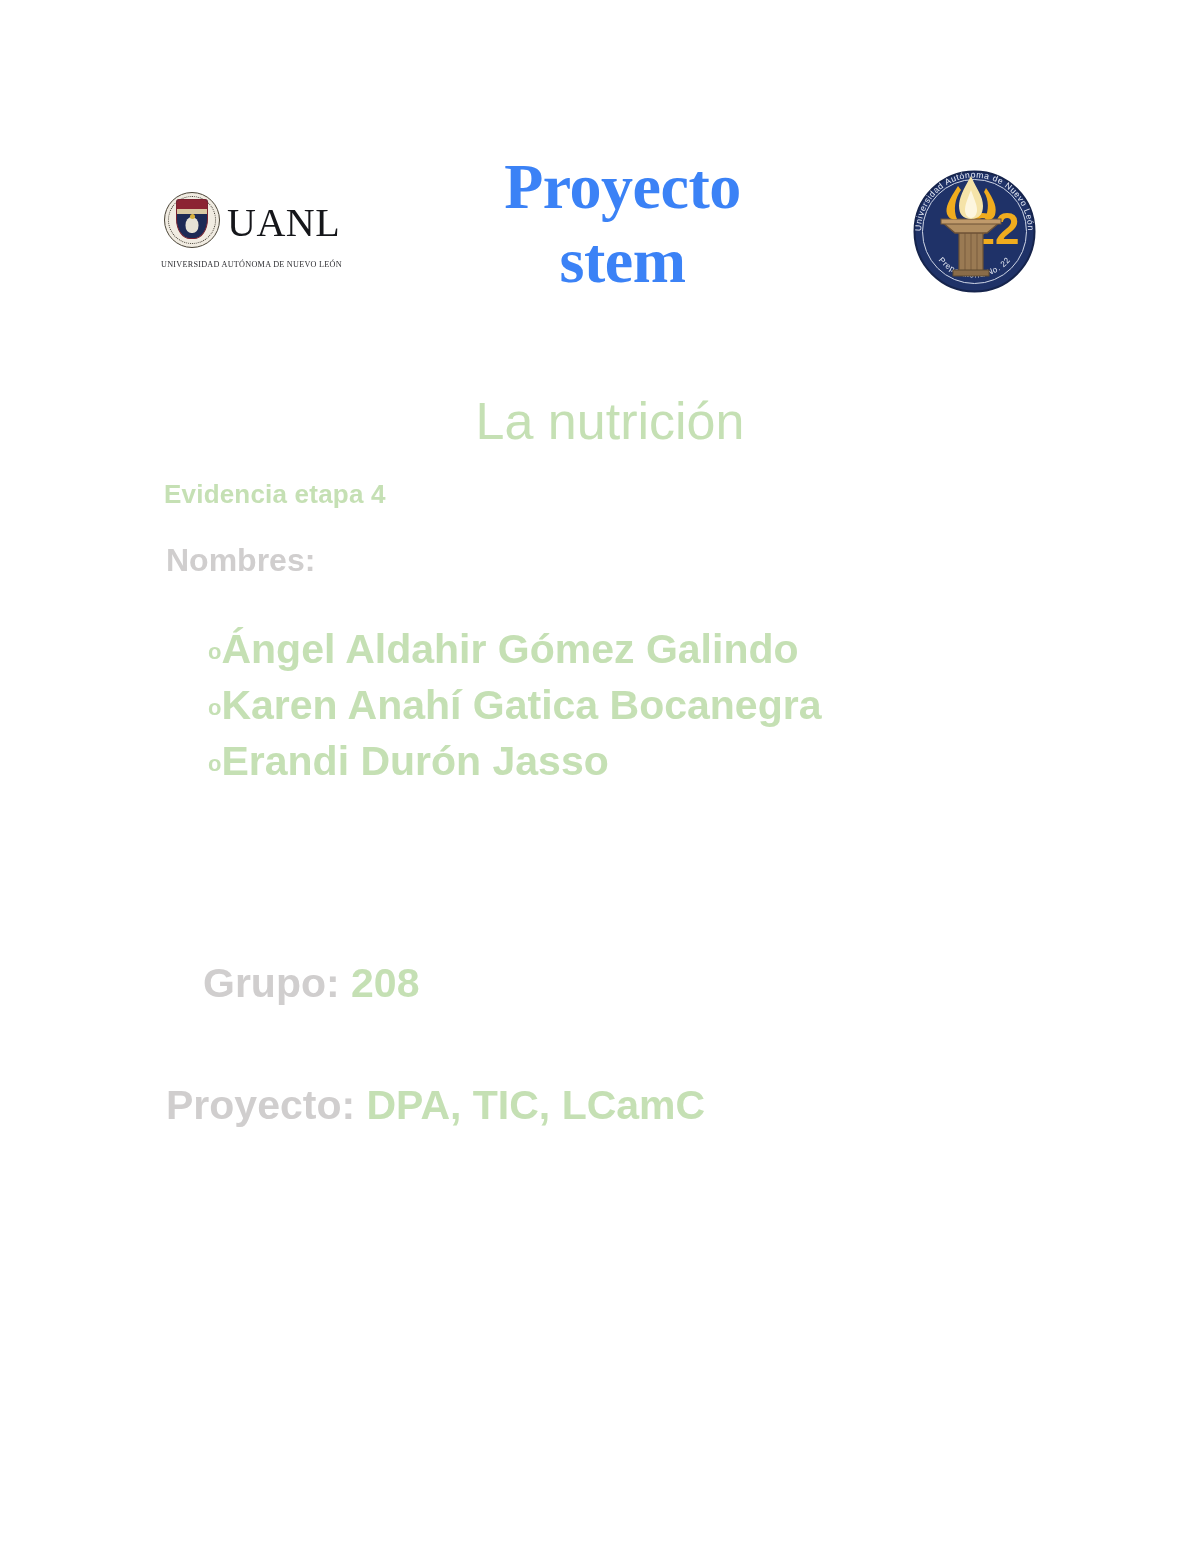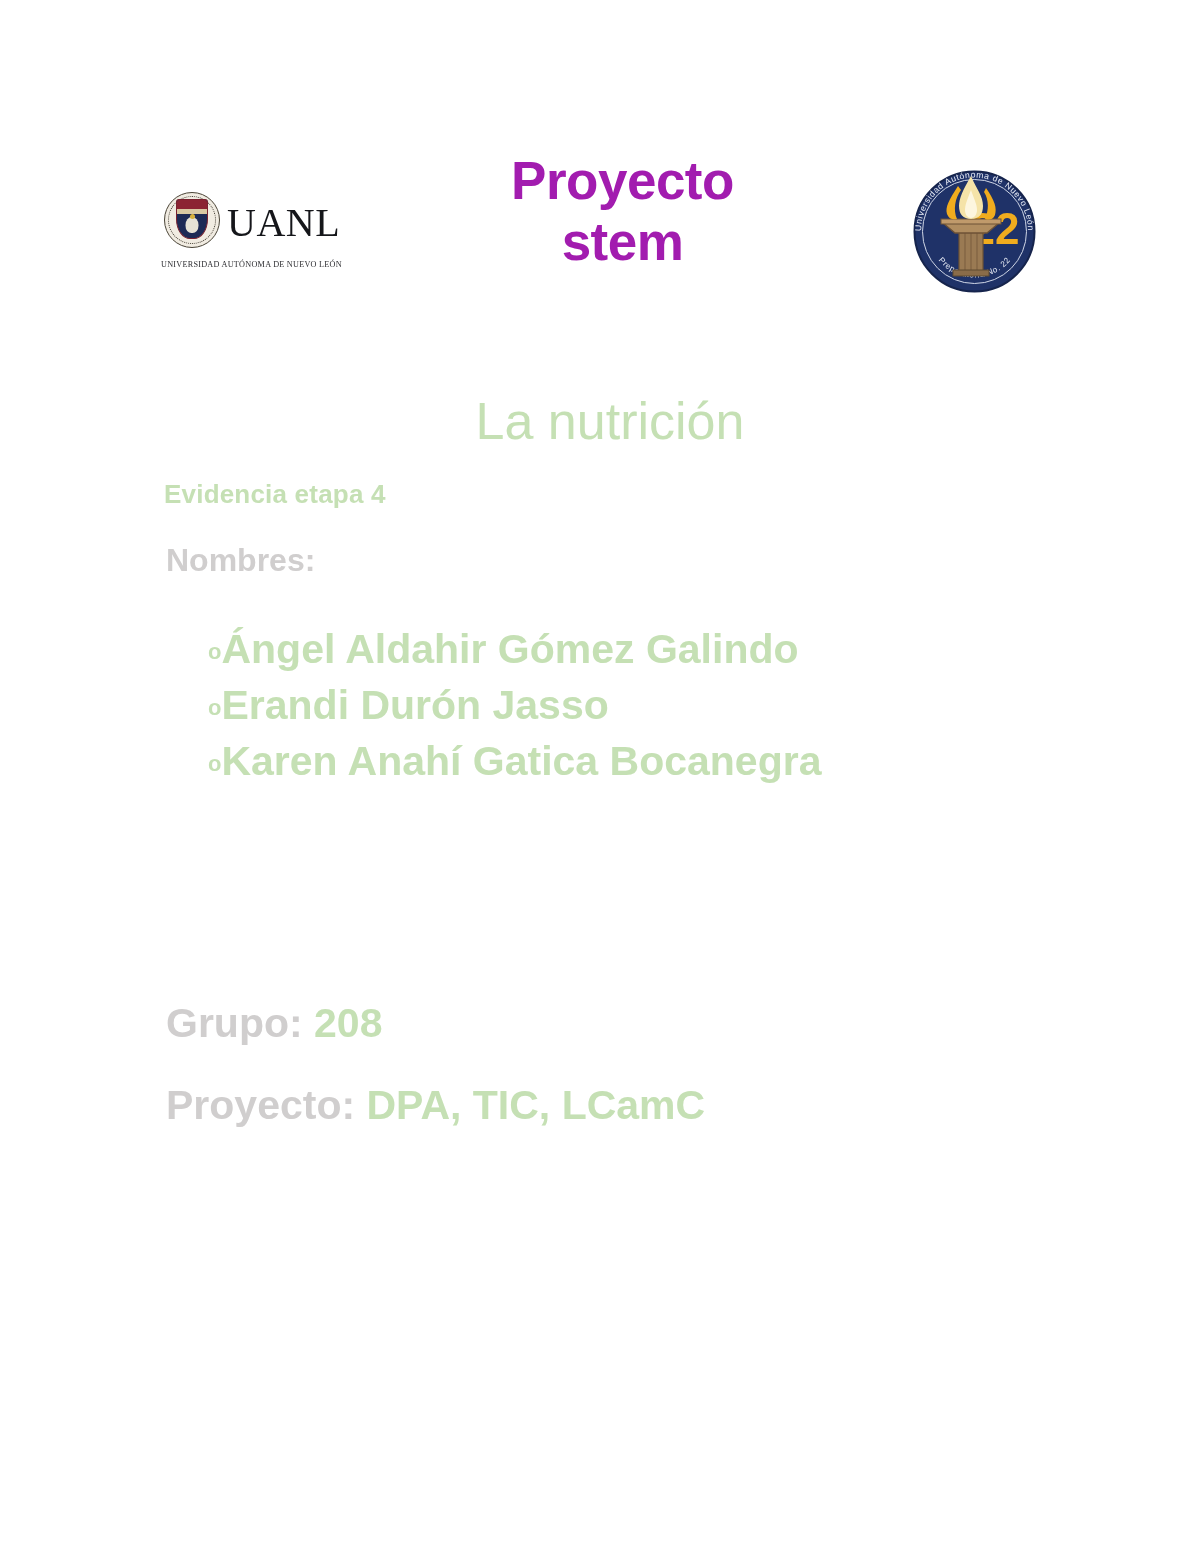--- a/index.html
+++ b/index.html
@@ -142,26 +142,27 @@
 
   
   .title-block {
     position: absolute;
     left: 370px;
     top: 0px;
     width: 505px;
     text-align: center;
   }
   .doc-title {
-    color: #a21caf;
-    font-weight: bold;
-    font-size: 53px;
+    color: #3b82f6;
+    font-weight: bold;
+    font-size: 64px;
     line-height: 1.16;
     letter-spacing: -0.5px;
     margin: 0;
+    font-family: Liberation Serif, serif;
   }
 
   
   .subtitle {
     position: absolute;
     left: 170px;
     top: 392px;
     width: 880px;
     text-align: center;
     color: #c5e0b4;
@@ -216,21 +217,21 @@
   }
 
   .meta-line {
     position: absolute;
     left: 166px;
     font-size: 41px;
     font-weight: bold;
     line-height: 1.15;
     white-space: nowrap;
   }
-  .meta-line.grupo   { top: 1000px; }
+  .meta-line.grupo   { top: 960px; margin-left: 37px; }
   .meta-line.materias{ top: 1082px; }
   .meta-label { color: #d0cece; }
   .meta-value { color: #c5e0b4; }
 </style>
 </head>
 <body>
 
 <div class="page">
 
   <div class="header-band">
@@ -298,21 +299,21 @@
   </div>
 
   <div class="subtitle">La nutrición</div>
 
   <div class="evidence-line">Evidencia etapa 4</div>
 
   <div class="names-heading">Nombres:</div>
 
   <ul class="names-list">
     <li class="name-item"><span class="name-bullet">o</span><span>Ángel Aldahir Gómez Galindo</span></li>
+    <li class="name-item"><span class="name-bullet">o</span><span>Karen Anahí Gatica Bocanegra</span></li>
     <li class="name-item"><span class="name-bullet">o</span><span>Erandi Durón Jasso</span></li>
-    <li class="name-item"><span class="name-bullet">o</span><span>Karen Anahí Gatica Bocanegra</span></li>
   </ul>
 
   <div class="meta-line grupo"><span class="meta-label">Grupo: </span><span class="meta-value">208</span></div>
 
   <div class="meta-line materias"><span class="meta-label">Proyecto: </span><span class="meta-value">DPA, TIC, LCamC</span></div>
 
 </div>
 
 </body></html>

